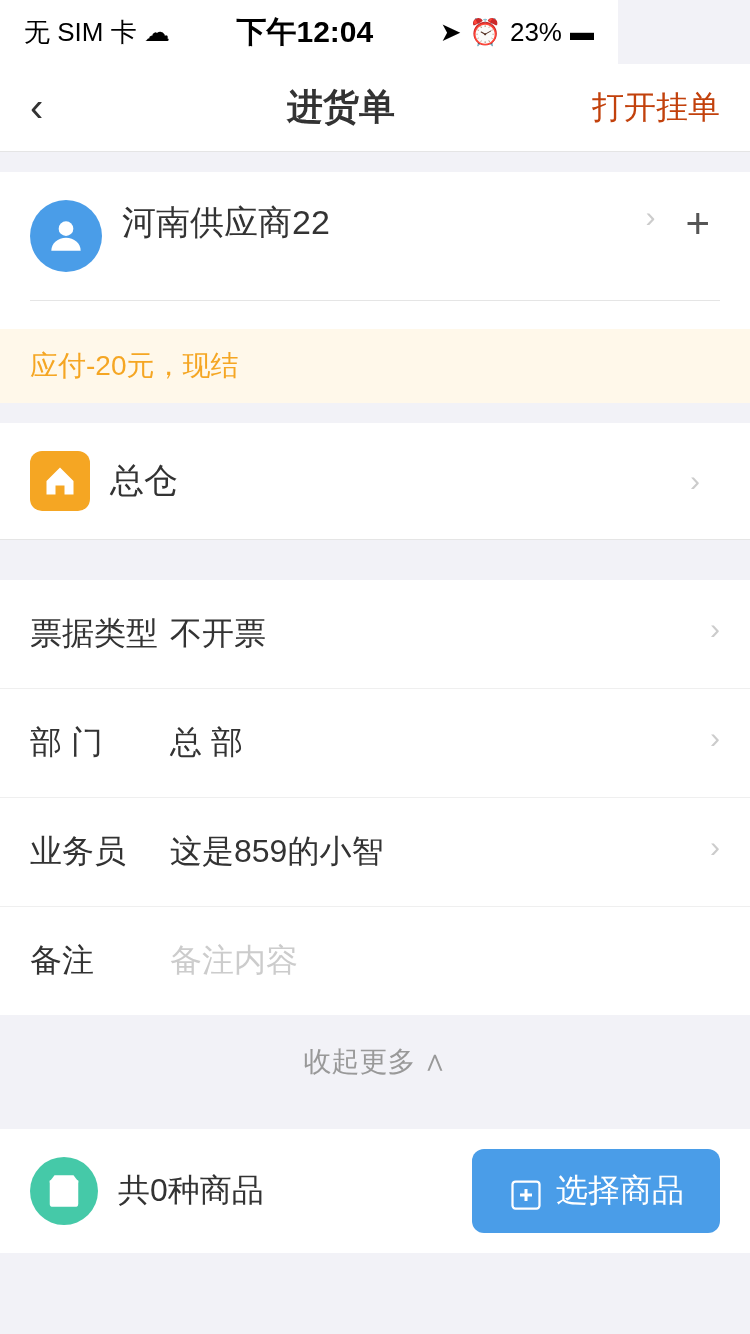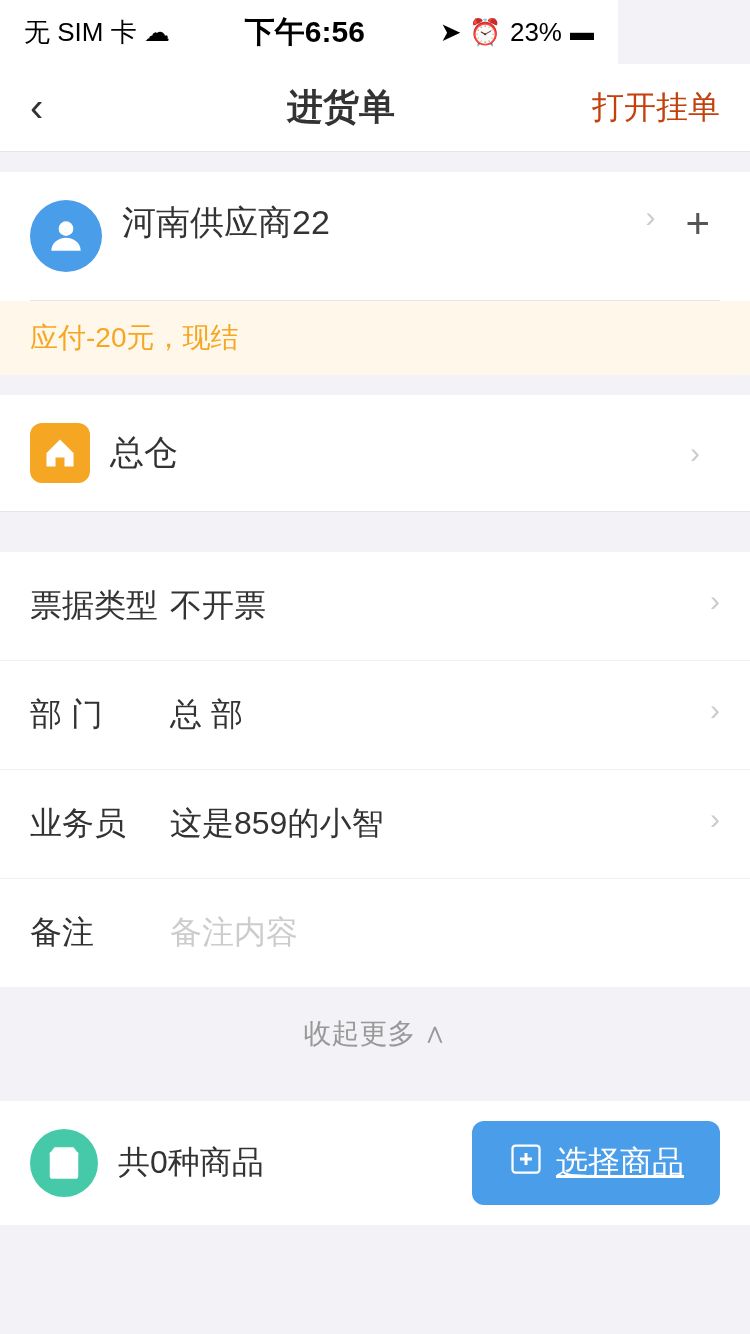--- a/index.html
+++ b/index.html
@@ -122,20 +122,21 @@
       background: #e5e5e5;
       margin: 0 30px;
     }
 
     
     .notice-bar {
       background: #fff8ea;
       padding: 18px 30px;
       font-size: 28px;
       color: #f5a623;
+      margin-top: 28px;
     }
 
     
     .warehouse-row {
       display: flex;
       align-items: center;
       padding: 28px 30px;
       background: #fff;
       border-bottom: 1px solid #e5e5e5;
     }
@@ -234,23 +235,22 @@
       color: #333;
     }
     .select-btn {
       background: #4a9de8;
       color: #fff;
       font-size: 32px;
       padding: 20px 36px;
       border-radius: 12px;
       cursor: pointer;
       display: flex;
-      align-items: flex-start;
+      align-items: flex-end;
       gap: 12px;
-      text-decoration: underline;
     }
     .select-btn svg {
       width: 36px;
       height: 36px;
       fill: white;
     }
 
     
     .page-bg {
       flex: 1;
@@ -258,21 +258,21 @@
       min-height: 200px;
     }
   </style>
 </head>
 <body>
 
 <div class="status-bar">
   <div class="status-left">
     <span>无 SIM 卡 ☁</span>
   </div>
-  <div class="status-center">下午6:56</div>
+  <div class="status-center">下午12:04</div>
   <div class="status-right">
     <span>➤</span>
     <span>⏰</span>
     <span>23%</span>
     <span style="font-size:24px;">▬</span>
   </div>
 </div>
 
 <div class="nav-bar">
   <div class="nav-back">‹</div>

